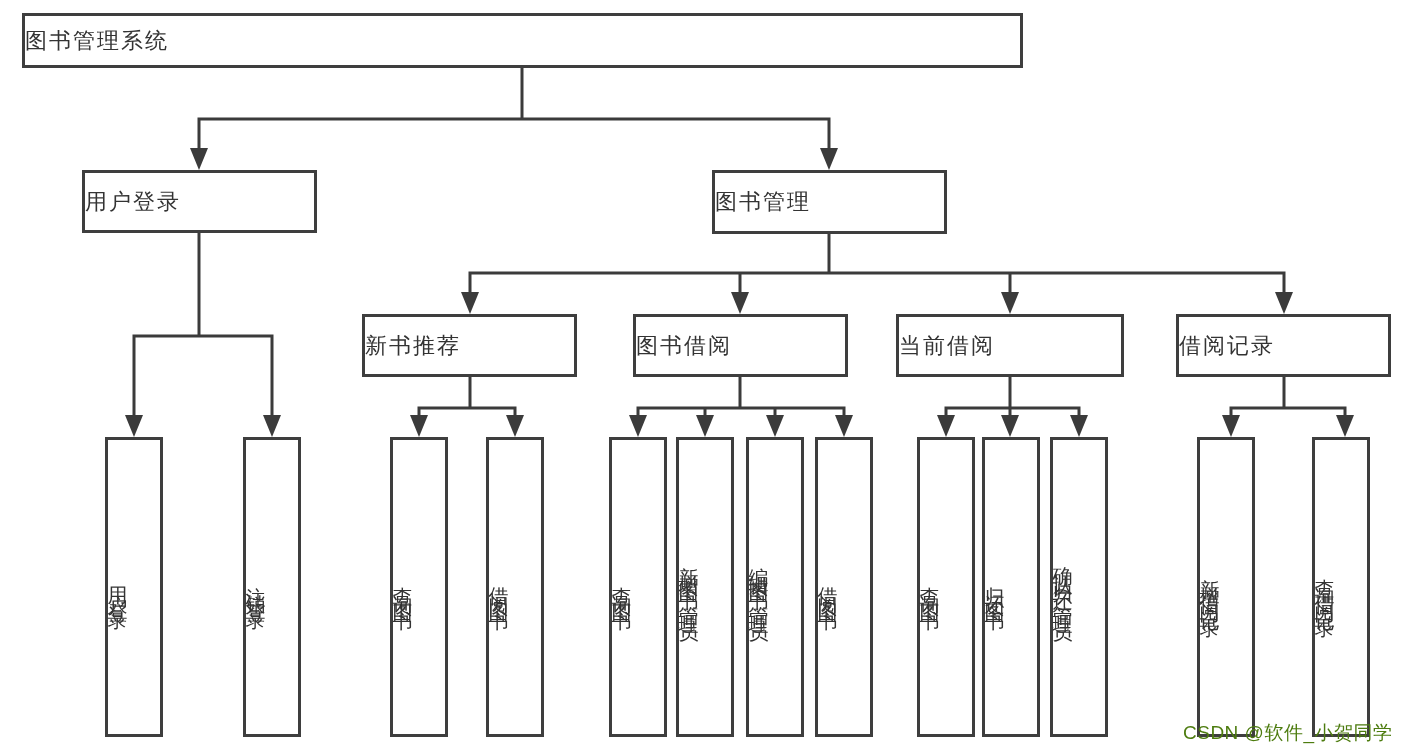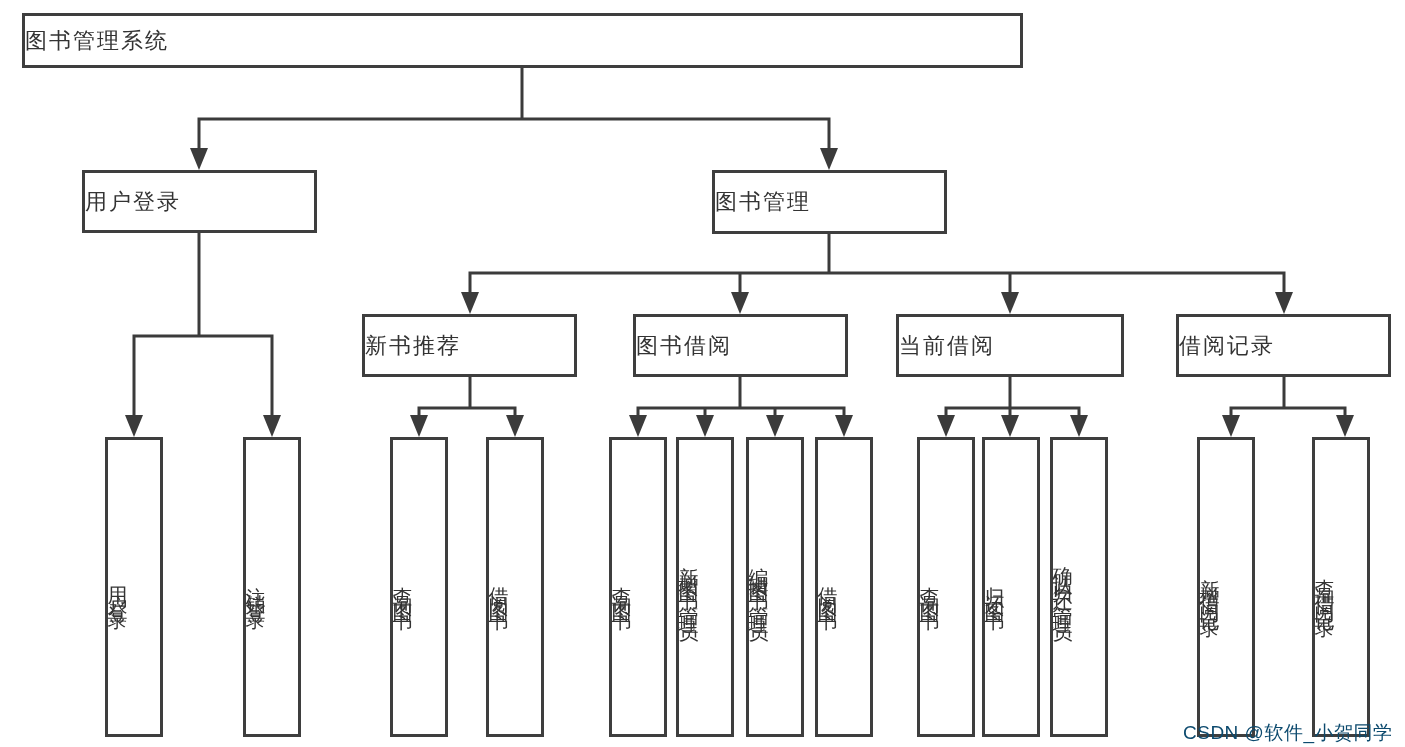--- a/index.html
+++ b/index.html
@@ -64,21 +64,21 @@
   .l-4a { left: 917px; }
   .l-4b { left: 982px; }
   .l-4c { left: 1050px; }
   .l-5a { left: 1197px; }
   .l-5b { left: 1312px; }
   #watermark {
     position: absolute;
     left: 1183px;
     top: 720px;
     font-size: 19px;
-    color: #0c4a6e;
+    color: #4d7c0f;
     letter-spacing: 0.5px;
     white-space: nowrap;
     z-index: 5;
   }
 </style>
 </head>
 <body>
 
 <div id="canvas">
 

